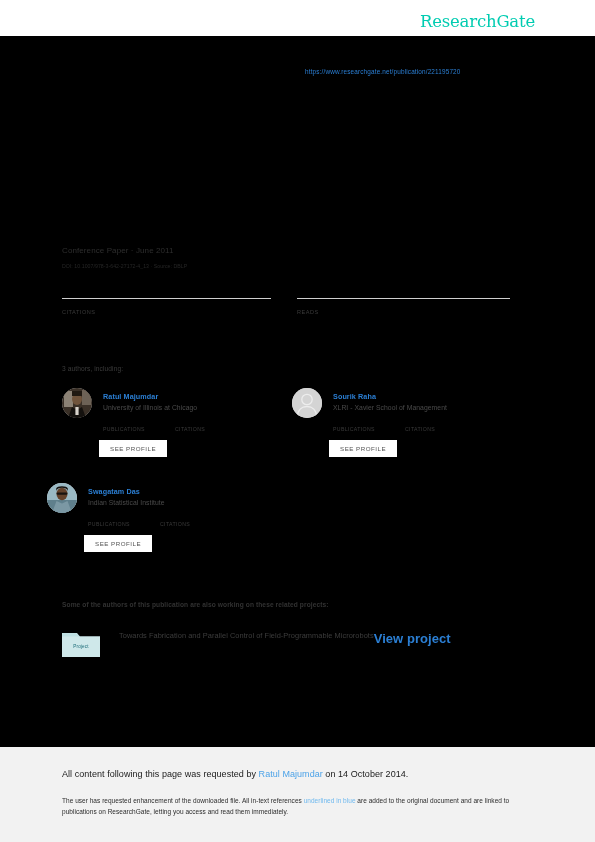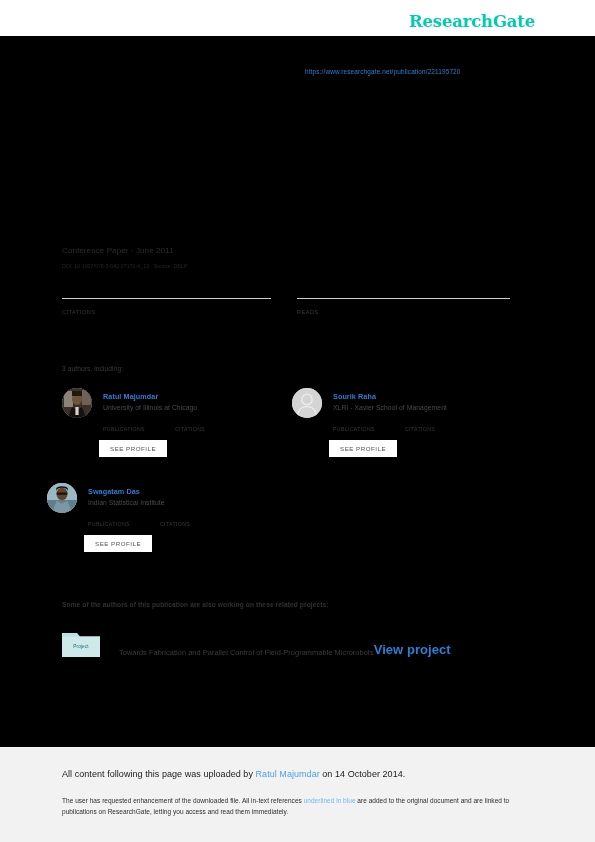--- a/index.html
+++ b/index.html
@@ -35,21 +35,21 @@
     width: 595px; height: 711px;
     background: #000000;
   }
 
   
   .rg-logo {
     position: absolute;
     right: 60px; top: 12px;
     font-family: "DejaVu Serif", serif;
     font-size: 16.5px;
-    font-weight: bold;
+    font-weight: normal;
     color: #00ccb1;
     letter-spacing: -0.2px;
     white-space: nowrap;
   }
 
   
   .pub-url {
     position: absolute;
     left: 305px; top: 68px;
     font-size: 6.4px;
@@ -202,21 +202,21 @@
     font-size: 6.6px;
     font-weight: bold;
     color: #323232;
     letter-spacing: 0.1px;
   }
 
   .project-row {
     position: absolute;
     left: 62px; top: 631px;
     display: flex;
-    align-items: flex-end;
+    align-items: flex-start;
     width: 450px;
   }
 
   .project-icon {
     position: relative;
     width: 38px; height: 26px;
     flex: none;
   }
   .project-icon svg { display: block; }
   .project-icon .proj-word {
@@ -397,20 +397,20 @@
         <path d="M0 5.5 H38 V26 H0 Z" fill="#cfe8ea"></path>
       </svg>
       <div class="proj-word">Project</div>
     </div>
     <span class="project-title">Towards Fabrication and Parallel Control of Field-Programmable Microrobots</span>
     <span class="project-link">View project</span>
   </div>
 
   <div class="footer">
     <div class="footer-line1">
-      <span>All content following this page was uploaded by </span><span class="uploader">Ratul Majumdar</span><span> on 14 October 2014.</span>
+      <span>All content following this page was requested by </span><span class="uploader">Ratul Majumdar</span><span> on 14 October 2014.</span>
     </div>
     <div class="footer-note">
       <span>The user has requested enhancement of the downloaded file. All in-text references </span><span class="blue-ref">underlined in blue</span><span> are added to the original document and are linked to publications on ResearchGate, letting you access and read them immediately.</span>
     </div>
   </div>
 
 </div>
 
 </body></html>

